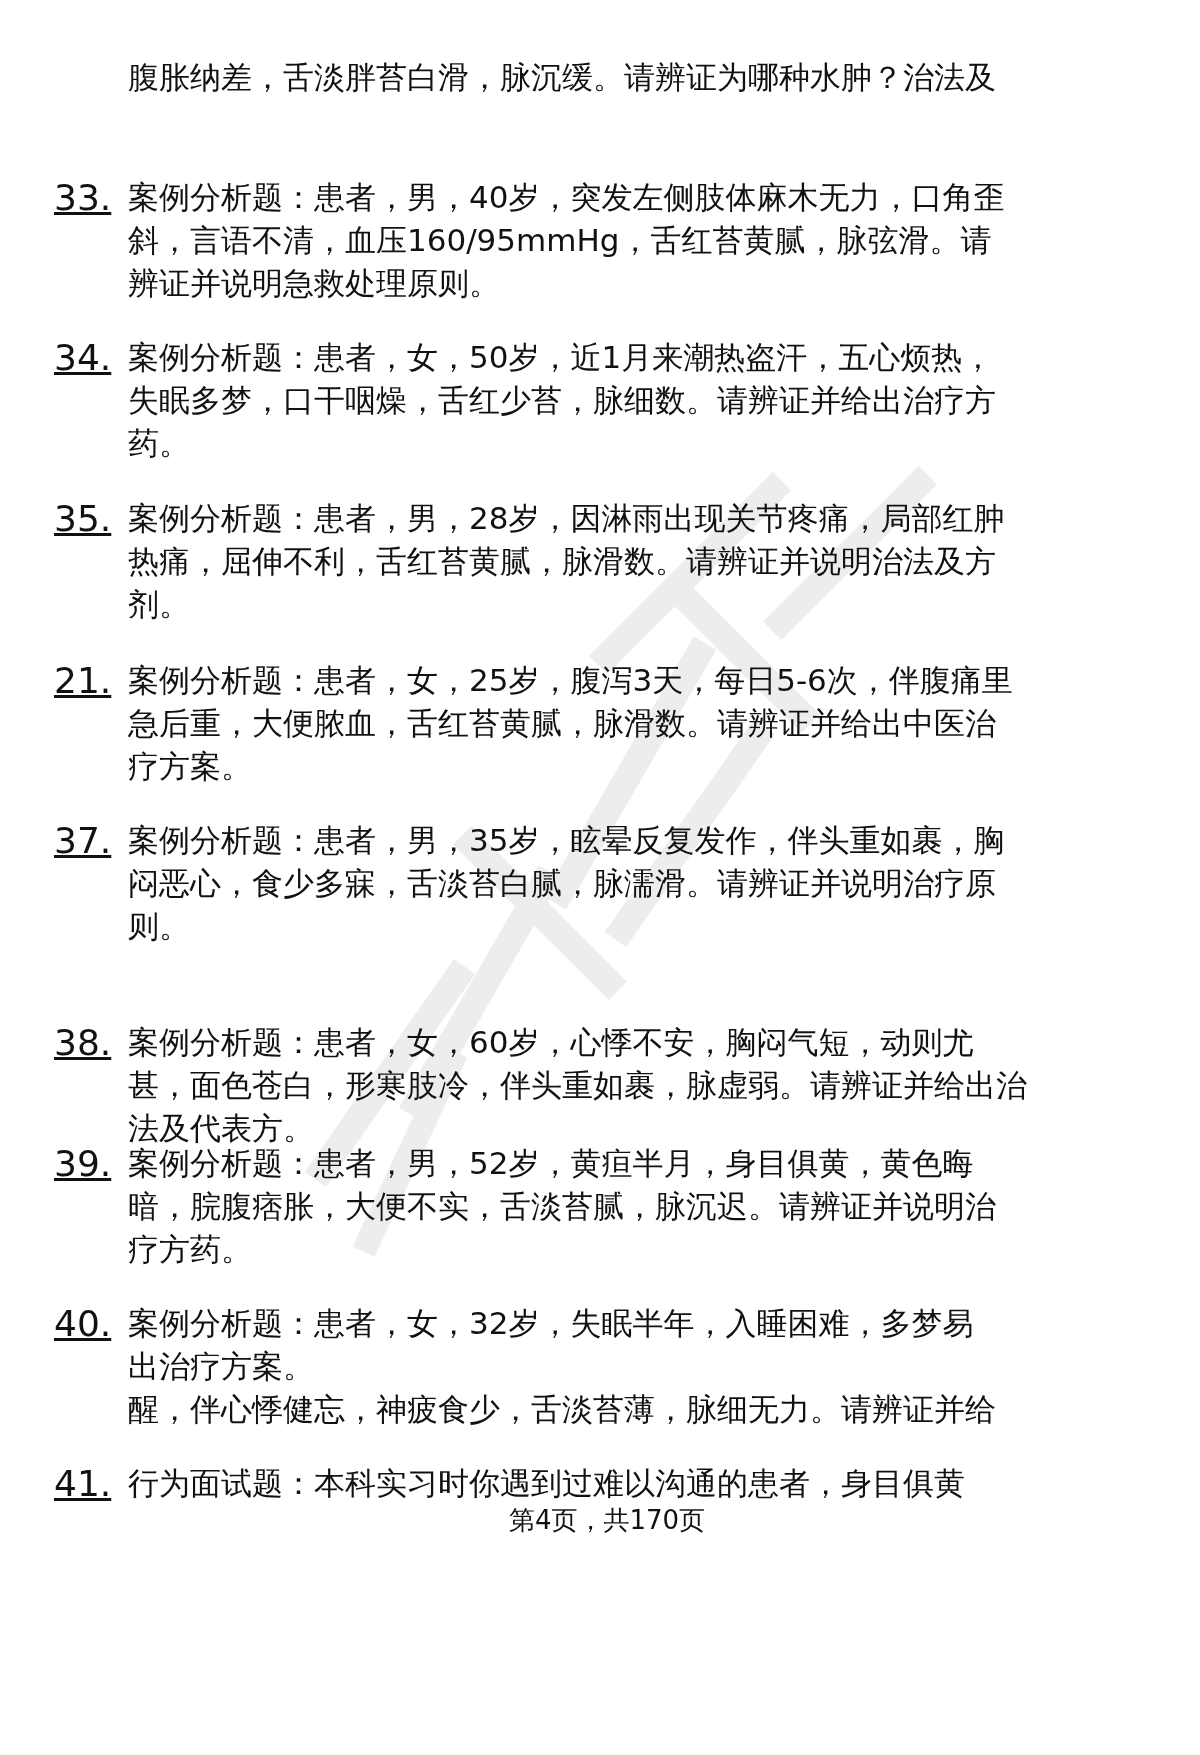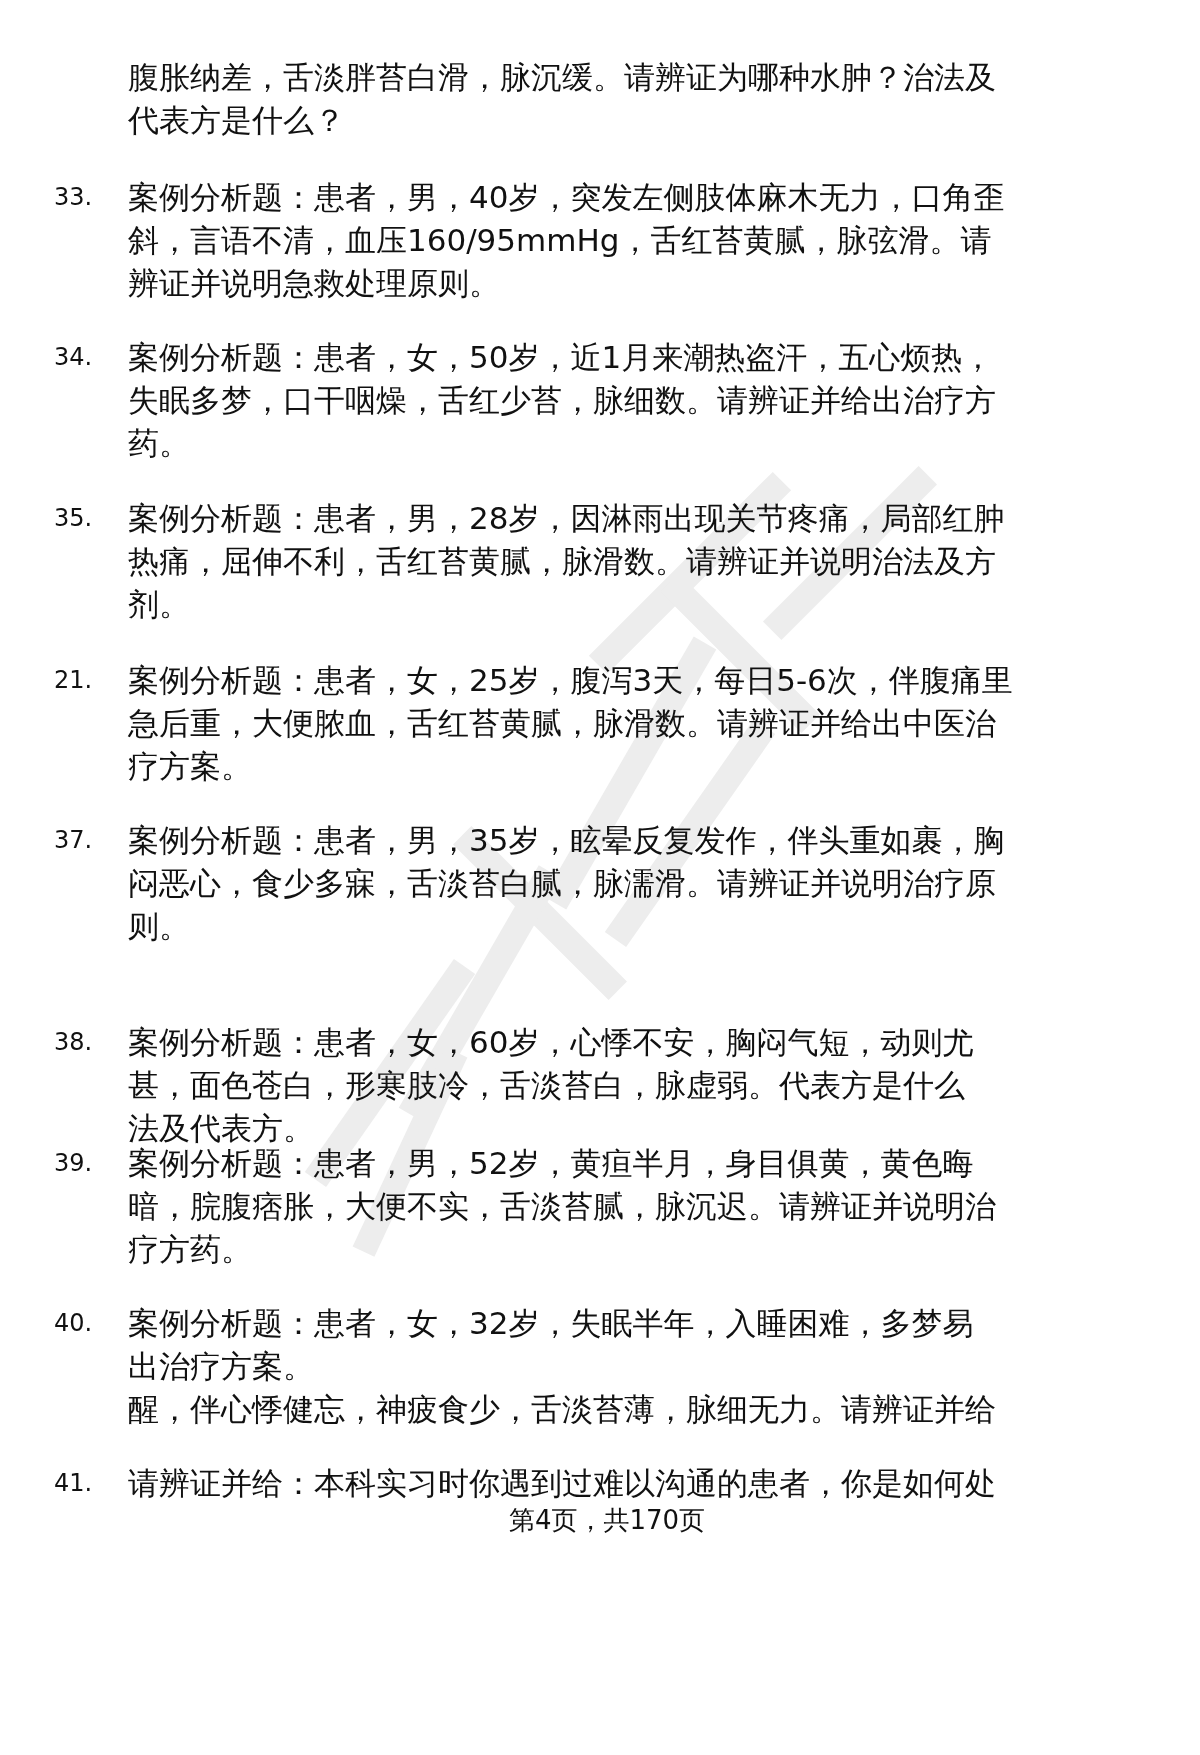--- a/index.html
+++ b/index.html
@@ -2,21 +2,21 @@
 <html><head>
 <meta charset="utf-8">
 <style>
   html, body { margin:0; padding:0; background:#ffffff; }
   body { width:1200px; height:1755px; position:relative; overflow:hidden;
          font-family: "DejaVu Sans", "Liberation Sans", sans-serif; color:#111111; }
   .watermark { position:absolute; left:0; top:0; width:1200px; height:1755px; pointer-events:none; overflow:hidden; }
   .wm-stroke { position:absolute; background:#ededed; transform-origin:center; }
   .content { position:absolute; left:0; top:0; width:1200px; }
   .q { position:absolute; left:54px; width:1100px; }
-  .q-num { position:absolute; left:0; top:0; width:72px; font-size:24px; line-height:43px; }
+  .q-num { position:absolute; left:0; top:0; width:72px; font-size:36px; line-height:43px;text-decoration:underline; }
   .q-text { margin-left:74px; font-size:31px; line-height:43px; width:1000px; }
   .q-line { display:block; white-space:nowrap; }
   .footer { position:absolute; left:7px; width:1200px; top:1502px; text-align:center; font-size:26px; line-height:36px; color:#111; }
 </style>
 </head>
 <body>
 
 <div class="watermark">
   <div class="wm-stroke" style="left:560px;top:560px;width:260px;height:26px;transform:rotate(-45deg);"></div>
   <div class="wm-stroke" style="left:640px;top:640px;width:200px;height:26px;transform:rotate(45deg);"></div>
@@ -27,21 +27,20 @@
   <div class="wm-stroke" style="left:340px;top:980px;width:280px;height:26px;transform:rotate(-60deg);"></div>
   <div class="wm-stroke" style="left:260px;top:1060px;width:260px;height:26px;transform:rotate(-55deg);"></div>
   <div class="wm-stroke" style="left:300px;top:1140px;width:220px;height:24px;transform:rotate(-65deg);"></div>
 </div>
 
 <div class="content">
 
   <div class="q" style="top:56px;">
     <div class="q-text">
       <span class="q-line">腹胀纳差，舌淡胖苔白滑，脉沉缓。请辨证为哪种水肿？治法及</span>
-      <span class="q-line">代表方是什么？</span>
     </div>
   </div>
 
   <div class="q" style="top:176px;">
     <div class="q-num">33.</div>
     <div class="q-text">
       <span class="q-line">案例分析题：患者，男，40岁，突发左侧肢体麻木无力，口角歪</span>
       <span class="q-line">斜，言语不清，血压160/95mmHg，舌红苔黄腻，脉弦滑。请</span>
       <span class="q-line">辨证并说明急救处理原则。</span>
     </div>
@@ -80,21 +79,21 @@
       <span class="q-line">案例分析题：患者，男，35岁，眩晕反复发作，伴头重如裹，胸</span>
       <span class="q-line">闷恶心，食少多寐，舌淡苔白腻，脉濡滑。请辨证并说明治疗原</span>
       <span class="q-line">则。</span>
     </div>
   </div>
 
   <div class="q" style="top:1021px;">
     <div class="q-num">38.</div>
     <div class="q-text">
       <span class="q-line">案例分析题：患者，女，60岁，心悸不安，胸闷气短，动则尤</span>
-      <span class="q-line">甚，面色苍白，形寒肢冷，舌淡苔白，脉虚弱。代表方是什么</span>
+      <span class="q-line">甚，面色苍白，形寒肢冷，伴头重如裹，脉虚弱。请辨证并给出治</span>
       <span class="q-line">法及代表方。</span>
     </div>
   </div>
 
   <div class="q" style="top:1142px;">
     <div class="q-num">39.</div>
     <div class="q-text">
       <span class="q-line">案例分析题：患者，男，52岁，黄疸半月，身目俱黄，黄色晦</span>
       <span class="q-line">暗，脘腹痞胀，大便不实，舌淡苔腻，脉沉迟。请辨证并说明治</span>
       <span class="q-line">疗方药。</span>
@@ -106,18 +105,18 @@
     <div class="q-text">
       <span class="q-line">案例分析题：患者，女，32岁，失眠半年，入睡困难，多梦易</span>
       <span class="q-line">出治疗方案。</span>
       <span class="q-line">醒，伴心悸健忘，神疲食少，舌淡苔薄，脉细无力。请辨证并给</span>
     </div>
   </div>
 
   <div class="q" style="top:1462px;">
     <div class="q-num">41.</div>
     <div class="q-text">
-      <span class="q-line">请辨证并给：本科实习时你遇到过难以沟通的患者，你是如何处</span>
+      <span class="q-line">行为面试题：本科实习时你遇到过难以沟通的患者，身目俱黄</span>
     </div>
   </div>
 
   <div class="footer">第4页，共170页</div>
 </div>
 
 </body></html>

